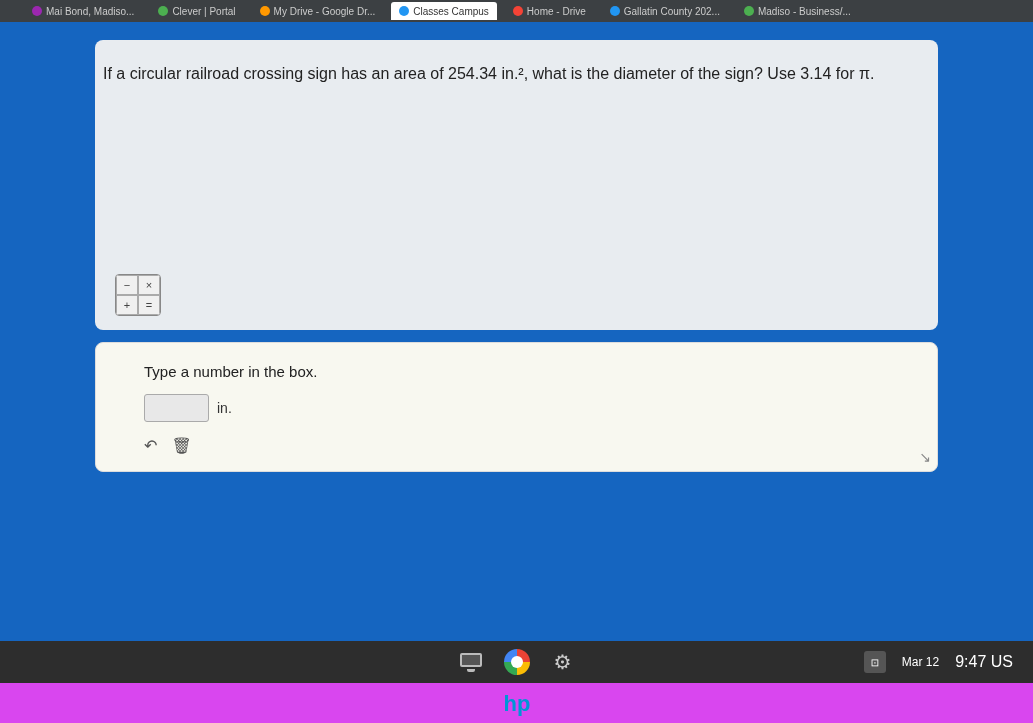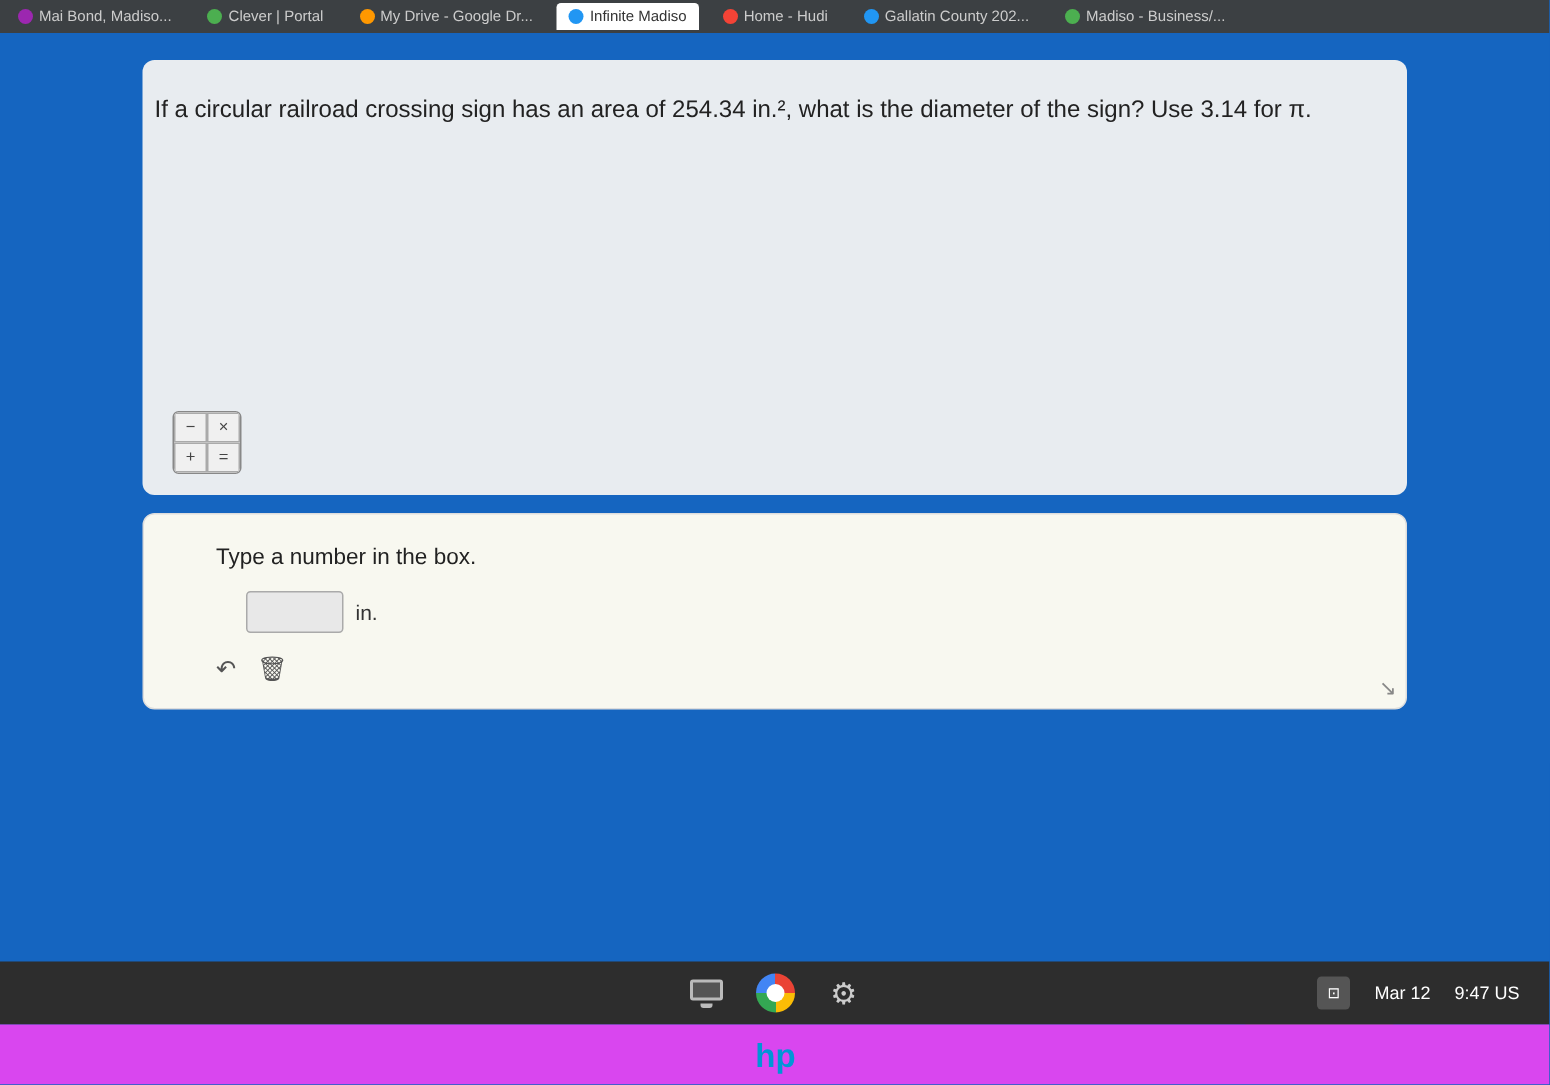--- a/index.html
+++ b/index.html
@@ -12,21 +12,21 @@
       position: relative;
     }
 
     
     .browser-bar {
       width: 100%;
       height: 22px;
       background: #3c4043;
       display: flex;
       align-items: center;
-      padding: 0 4px;
+      padding: 0 24px;
       gap: 8px;
       overflow: hidden;
     }
     .browser-tab {
       display: flex;
       align-items: center;
       height: 18px;
       padding: 0 8px;
       border-radius: 3px 3px 0 0;
       font-size: 10px;
@@ -110,21 +110,20 @@
       font-size: 15px;
       color: #222;
       margin-bottom: 14px;
       font-weight: 500;
     }
     .answer-input-row {
       display: flex;
       align-items: center;
       gap: 8px;
       margin-bottom: 14px;
-      margin-left: 20px;
     }
     .answer-input-box {
       width: 65px;
       height: 28px;
       border: 1px solid #aaa;
       border-radius: 3px;
       background: #e8e8e8;
       font-size: 13px;
       padding: 2px 6px;
       color: #333;
@@ -239,21 +238,21 @@
       justify-content: center;
       cursor: pointer;
     }
     .taskbar-right {
       display: flex;
       align-items: center;
       gap: 16px;
       margin-left: auto;
     }
     .taskbar-time {
-      font-size: 12px;
+      font-size: 16px;
       color: #fff;
     }
     .taskbar-date {
       font-size: 12px;
       color: #fff;
     }
     .taskbar-sys-icon {
       width: 22px;
       height: 22px;
       background: #555;
@@ -341,25 +340,25 @@
   <div class="browser-tab">
     <span class="tab-favicon green"></span>
     <span>Clever | Portal</span>
   </div>
   <div class="browser-tab">
     <span class="tab-favicon orange"></span>
     <span>My Drive - Google Dr...</span>
   </div>
   <div class="browser-tab active">
     <span class="tab-favicon blue"></span>
-    <span>Infinite Madiso</span>
+    <span>Classes Campus</span>
   </div>
   <div class="browser-tab">
     <span class="tab-favicon red"></span>
-    <span>Home - Hudi</span>
+    <span>Home - Drive</span>
   </div>
   <div class="browser-tab">
     <span class="tab-favicon blue"></span>
     <span>Gallatin County 202...</span>
   </div>
   <div class="browser-tab">
     <span class="tab-favicon green"></span>
     <span>Madiso - Business/...</span>
   </div>
 </div>

